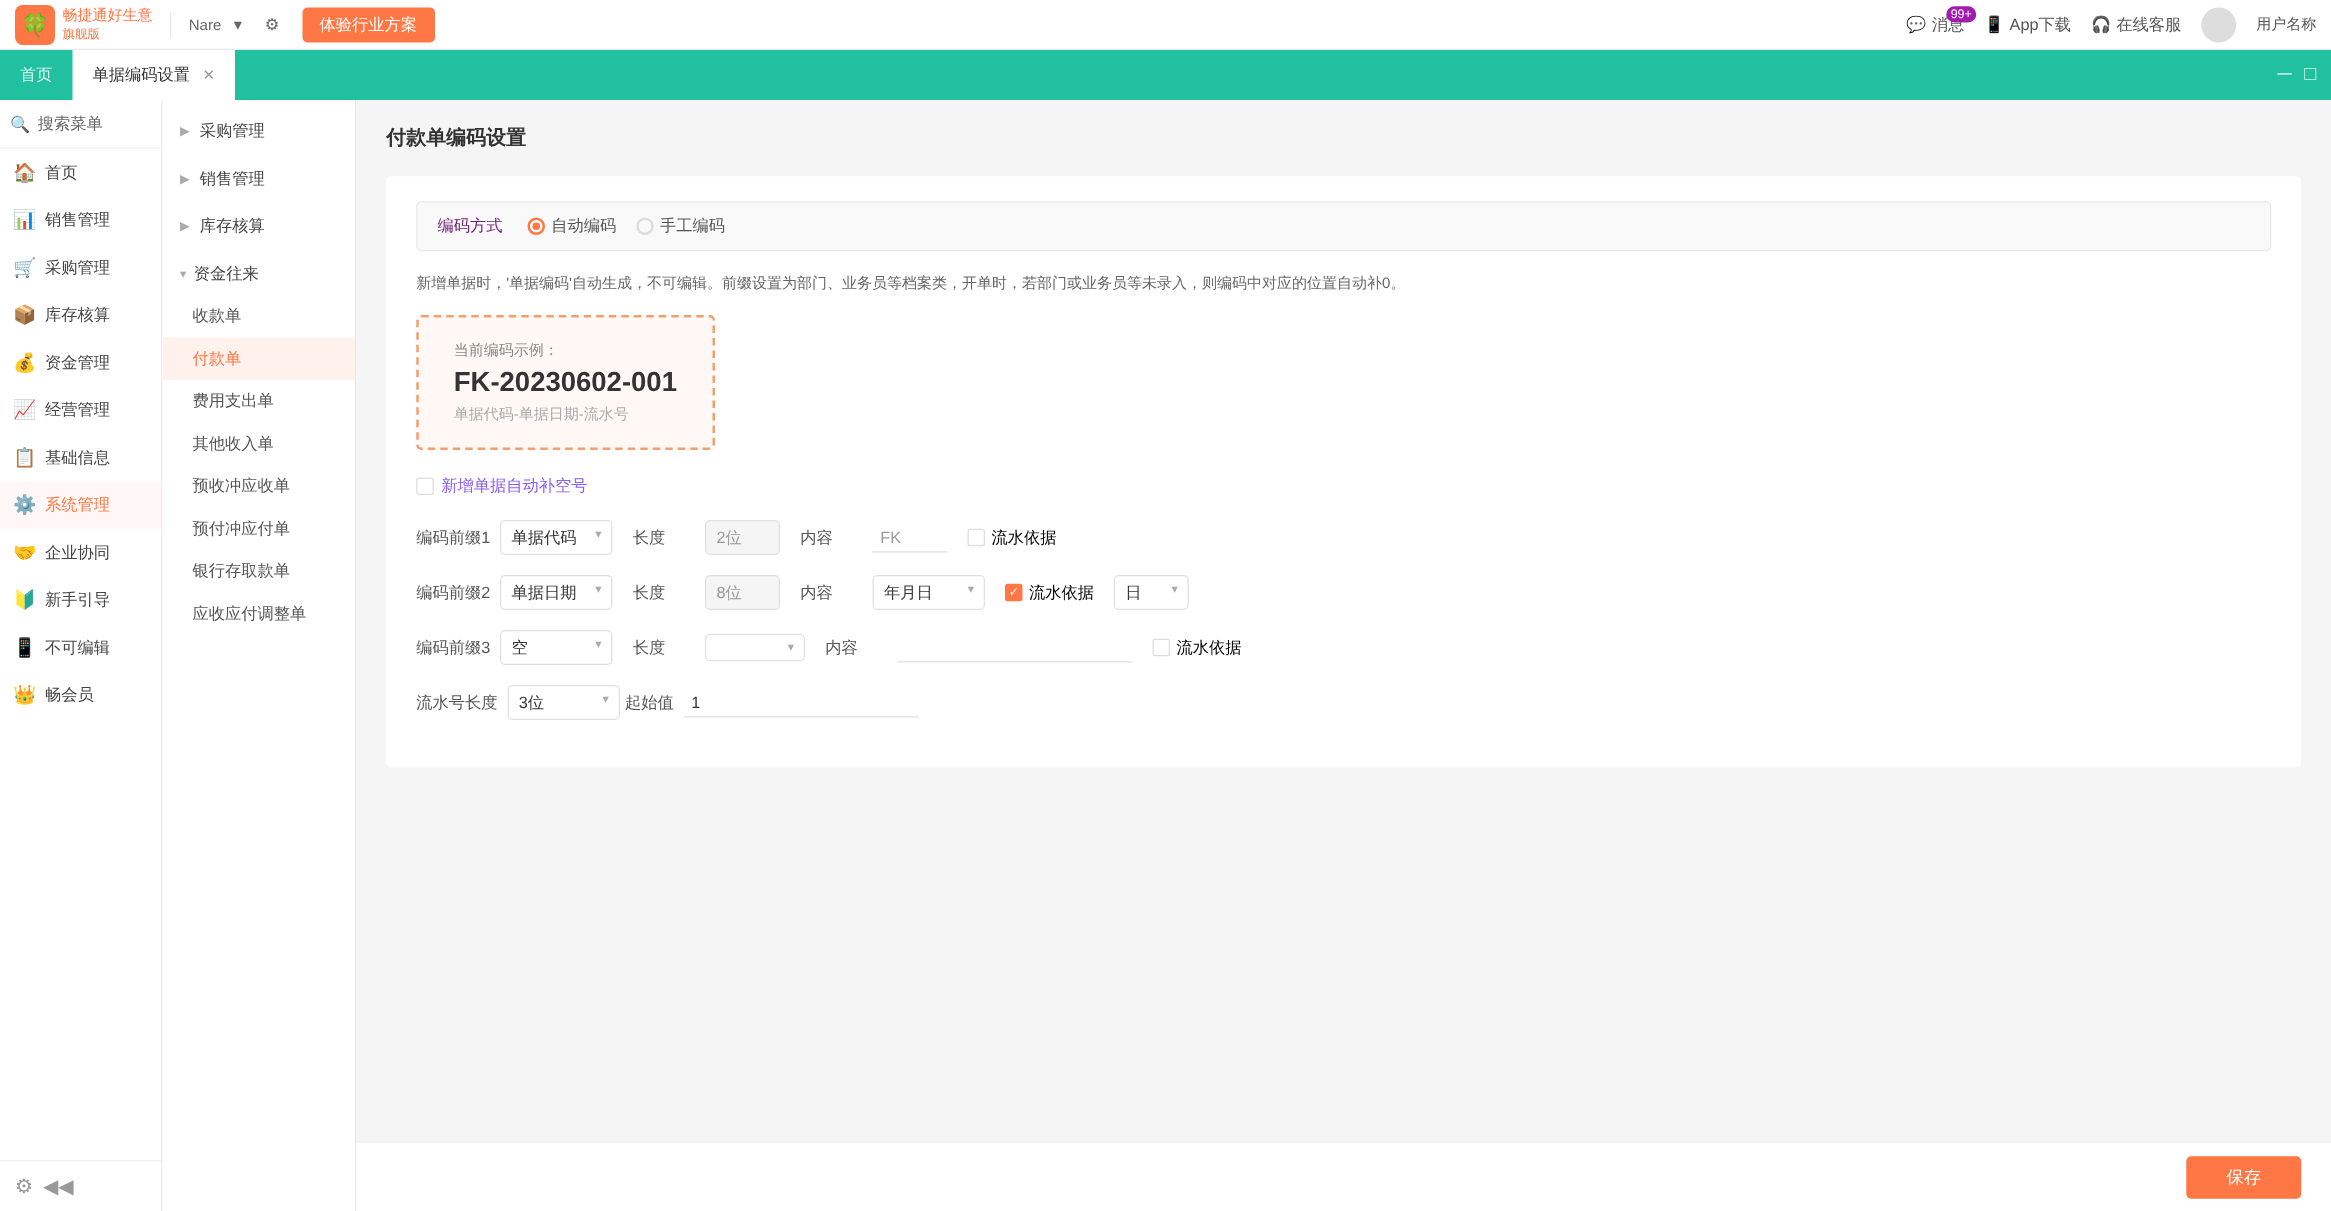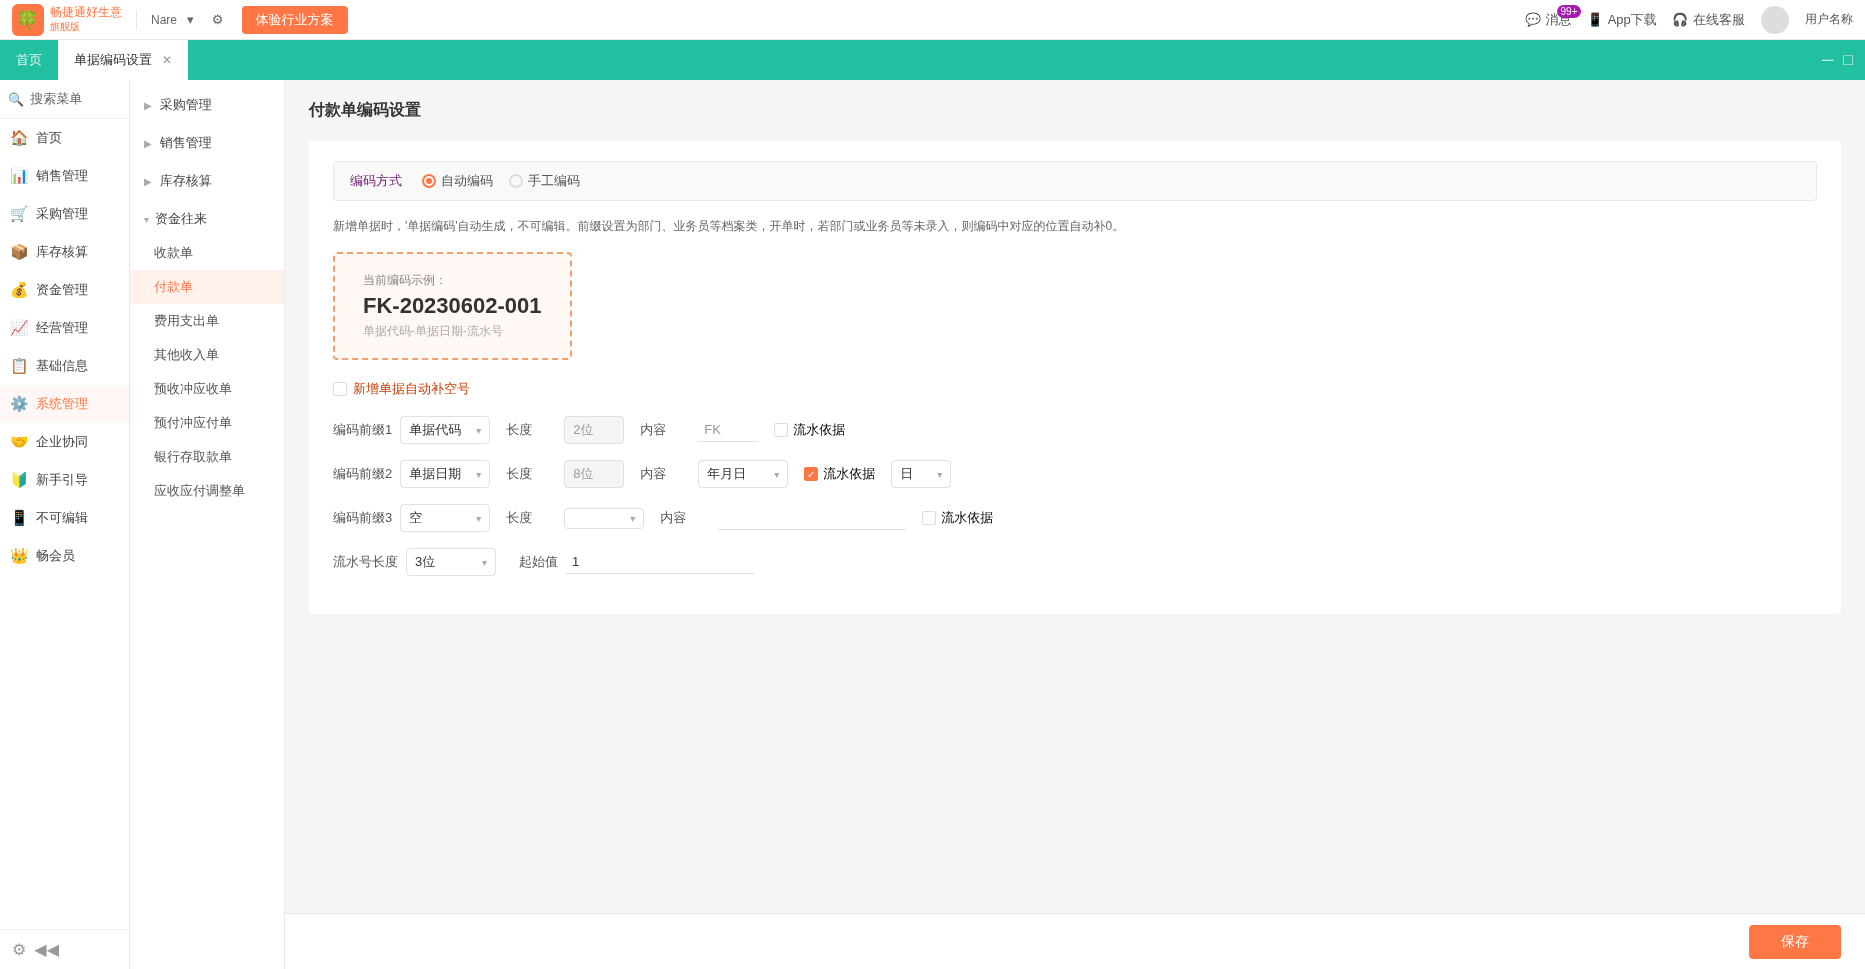--- a/index.html
+++ b/index.html
@@ -71,38 +71,38 @@
 
     
     .preview-box { border: 2px dashed #f0a070; border-radius: 4px; background: #fff8f5; padding: 18px 28px; display: inline-block; margin-bottom: 20px; }
     .preview-label { font-size: 12px; color: #888; margin-bottom: 4px; }
     .preview-code { font-size: 22px; font-weight: bold; color: #333; }
     .preview-sub { font-size: 12px; color: #aaa; margin-top: 4px; }
 
     
     .checkbox-row { display: flex; align-items: center; gap: 6px; margin-bottom: 18px; }
     .checkbox-box { width: 14px; height: 14px; border: 1px solid #ddd; border-radius: 2px; display: flex; align-items: center; justify-content: center; cursor: pointer; }
-    .checkbox-label { font-size: 13px; color: #c2410c; }
+    .checkbox-label { font-size: 13px; color: #8b5cf6; }
 
     
     .form-row { display: flex; align-items: center; gap: 16px; margin-bottom: 16px; flex-wrap: wrap; }
     .form-field { display: flex; align-items: center; gap: 8px; }
     .form-field-label { color: #555; font-size: 13px; white-space: nowrap; min-width: 50px; }
-    .select-box { display: flex; align-items: center; border: 1px solid #e0e0e0; border-radius: 4px; background: #fff; padding: 4px 8px; min-width: 90px; cursor: pointer; gap: 4px; font-size: 13px; color: #333; }
+    .select-box { display: flex; border: 1px solid #e0e0e0; border-radius: 4px; background: #fff; padding: 4px 8px; min-width: 90px; cursor: pointer; gap: 4px; font-size: 13px; color: #333; }
     .select-box-fixed { display: flex; align-items: center; border: 1px solid #e0e0e0; border-radius: 4px; background: #f5f5f5; padding: 4px 8px; min-width: 60px; cursor: default; font-size: 13px; color: #999; }
     .select-arrow { margin-left: auto; color: #aaa; font-size: 10px; }
     .content-input { border: none; border-bottom: 1px solid #e0e0e0; padding: 4px 6px; font-size: 13px; color: #333; min-width: 60px; background: transparent; outline: none; }
     .content-input-readonly { border: none; border-bottom: 1px solid #e0e0e0; padding: 4px 6px; font-size: 13px; color: #999; min-width: 60px; background: transparent; }
     .checkbox-inline { display: flex; align-items: center; gap: 5px; }
     .checkbox-checked { width: 14px; height: 14px; border: 1px solid #ff7744; border-radius: 2px; background: #ff7744; display: flex; align-items: center; justify-content: center; cursor: pointer; }
     .checkbox-checked::after { content: '✓'; color: #fff; font-size: 10px; }
     .checkbox-unchecked { width: 14px; height: 14px; border: 1px solid #ddd; border-radius: 2px; display: flex; align-items: center; justify-content: center; cursor: pointer; }
 
     
-    .serial-row { display: flex; align-items: center; gap: 23px; margin-bottom: 18px; }
+    .serial-row { display: flex; align-items: center; gap: 4px; margin-bottom: 18px; }
     .serial-field { display: flex; align-items: center; gap: 8px; }
     .serial-label { color: #555; font-size: 13px; white-space: nowrap; }
     .serial-input { border: none; border-bottom: 1px solid #e0e0e0; padding: 4px 6px; font-size: 13px; color: #333; min-width: 80px; background: transparent; outline: none; }
 
     
     .sep-row { display: flex; align-items: center; gap: 12px; margin-bottom: 20px; }
     .sep-label { color: #555; font-size: 13px; }
     .sep-options { display: flex; align-items: center; gap: 14px; }
     .sep-radio { display: flex; align-items: center; gap: 5px; cursor: pointer; font-size: 13px; color: #555; }
 

